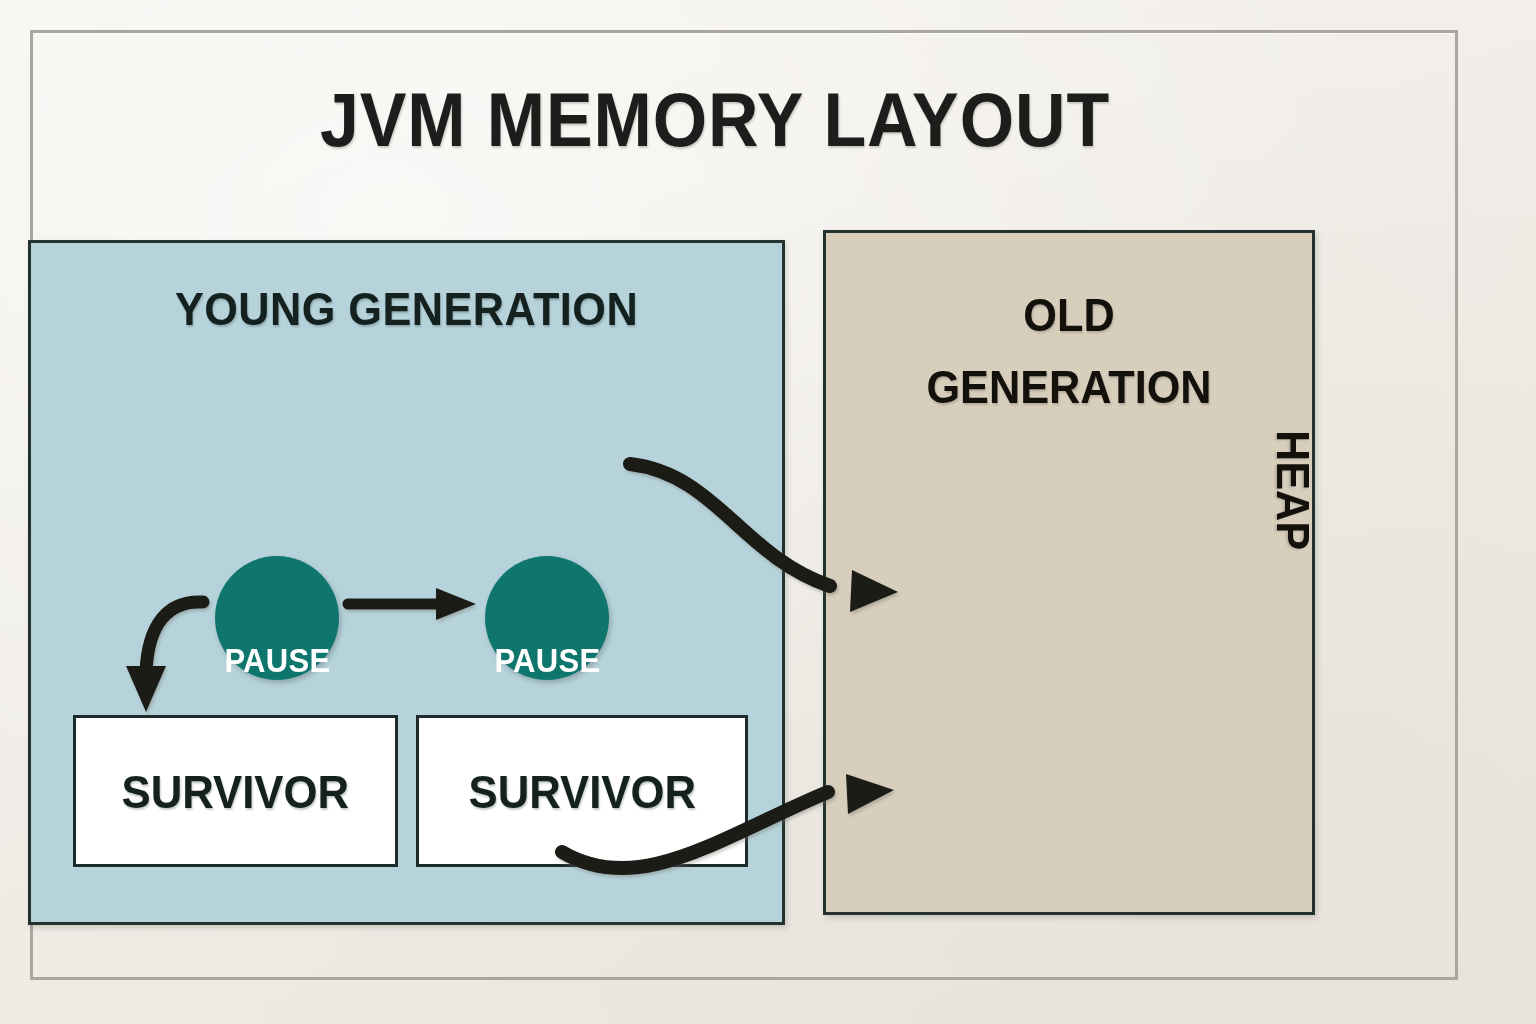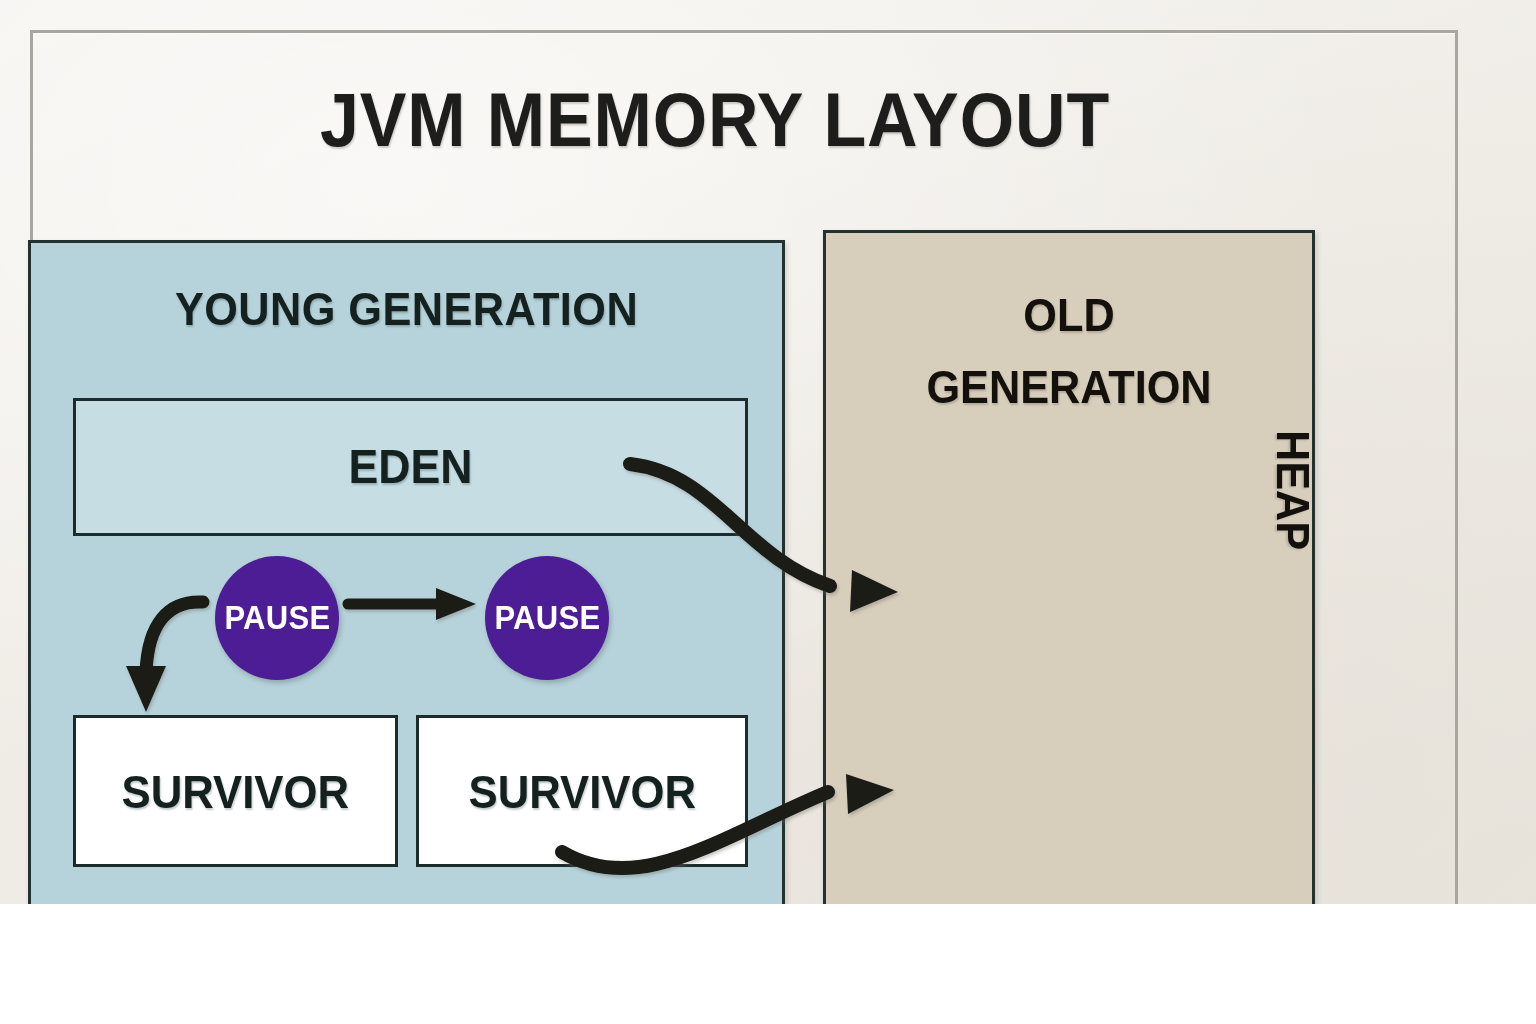--- a/index.html
+++ b/index.html
@@ -4,21 +4,21 @@
 <title>JVM Memory Layout</title>
 <style>
   html, body {
     margin: 0;
     padding: 0;
     background: #ffffff;
   }
   #canvas {
     position: relative;
     width: 1536px;
-    height: 904px;
+    height: 1024px;
     background: #f2f0ec;
     font-family: "Liberation Sans", sans-serif;
     overflow: hidden;
   }
   
   #paper-grain {
     position: absolute;
     inset: 0;
     background:
       radial-gradient(ellipse at 25% 20%, rgba(255,255,255,0.55), rgba(255,255,255,0) 60%),
@@ -105,23 +105,23 @@
     font-family: "Liberation Sans Narrow", "Liberation Sans", sans-serif;
     transform: scaleX(0.93);
     text-shadow: 1px 2px 2px rgba(60,80,85,0.30);
     white-space: nowrap;
   }
   .pause-circle {
     position: absolute;
     width: 124px;
     height: 124px;
     border-radius: 50%;
-    background: #4c1d95;
+    background: #0f766e;
     display: flex;
-    align-items: center;
+    align-items: flex-end;
     justify-content: center;
     box-shadow: 2px 3px 5px rgba(60,70,70,0.30);
   }
   .pause-circle .pause-text {
     font-size: 33px;
     font-weight: 800;
     color: #ffffff;
     letter-spacing: 0.3px;
     font-family: "Liberation Sans Narrow", "Liberation Sans", sans-serif;
     transform: scaleX(0.94);
@@ -210,23 +210,20 @@
   <div id="paper-grain"></div>
 
   <div id="outer-frame"></div>
 
   <div id="page-title">JVM MEMORY LAYOUT</div>
 
   <div id="young-gen-box">
 
     <div id="young-gen-label">YOUNG GENERATION</div>
 
-    <div id="eden-box">
-      <div id="eden-label">EDEN</div>
-    </div>
 
     <div id="pause-circle-1" class="pause-circle">
       <span class="pause-text">PAUSE</span>
     </div>
 
     <div id="pause-circle-2" class="pause-circle">
       <span class="pause-text">PAUSE</span>
     </div>
 
     <div id="survivor-box-1" class="survivor-box">

